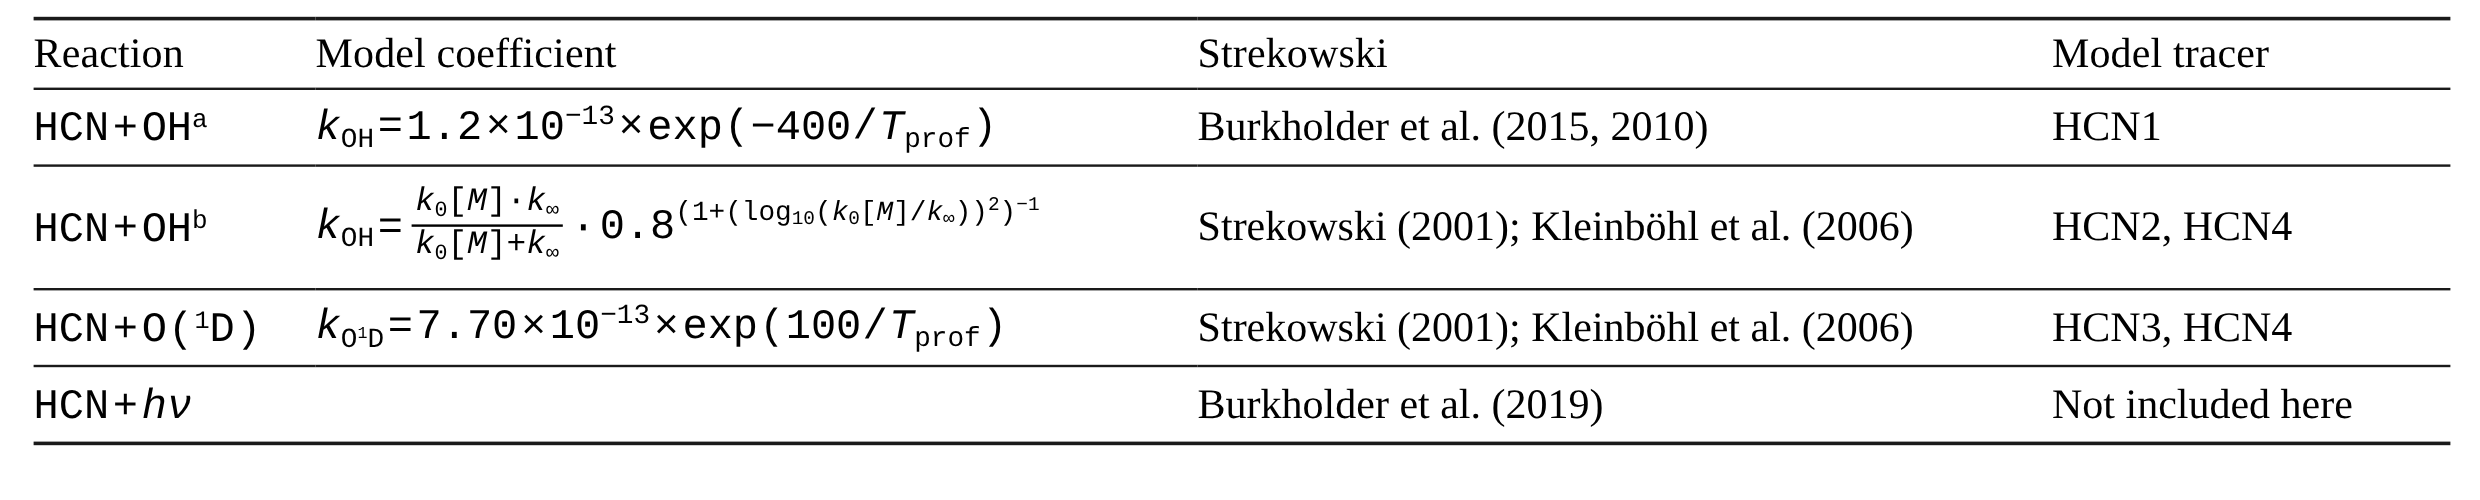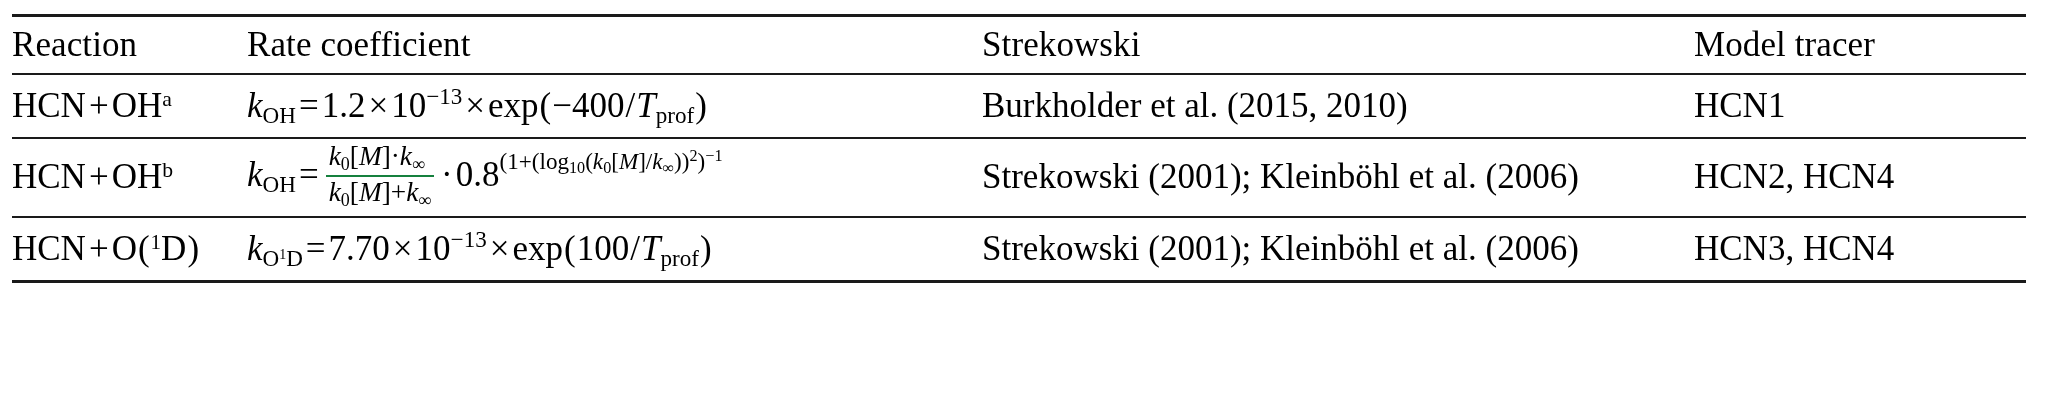--- a/index.html
+++ b/index.html
@@ -10,21 +10,21 @@
   body {
     width: 2067px;
     height: 417px;
     font-family: "Liberation Serif", "DejaVu Serif", serif;
     color: #000000;
     overflow: hidden;
   }
 
   .table-wrap {
     position: absolute;
-    left: 12px;
+    left: 28px;
     top: 14px;
     width: 2014px;
   }
 
   table.sci-table {
     border-collapse: collapse;
     width: 2014px;
     table-layout: fixed;
   }
 
@@ -59,21 +59,21 @@
     line-height: 1.15;
   }
 
   .cell-pad-reaction  { padding-left: 6px; }
   .cell-pad-rate      { padding-left: 6px; }
   .cell-pad-reference { padding-left: 6px; }
   .cell-pad-tracer    { padding-left: 6px; margin-left: 36px; }
 
   
   .math {
-    font-family: Liberation Serif, serif;
+    font-family: Liberation Mono, monospace;
     font-size: 35px;
     white-space: nowrap;
     display: inline-block;
     line-height: 1;
   }
   .mi { font-style: italic; }
   .mn { font-style: normal; }
   .mo { font-style: normal; padding: 0 3px; }
   .tight { padding: 0 1px; }
 
@@ -98,26 +98,26 @@
     font-style: normal;
   }
 
   
   .frac {
     display: inline-block;
     vertical-align: middle;
     text-align: left;
     font-size: 0.78em;
     line-height: 1.08;
-    margin: 4px 4px;
+    margin: 16px 4px;
     position: relative;
     top: -1px;
   }
   .frac .num { display: block; padding: 0 3px 1px 3px; }
-  .frac .den { display: block; padding: 1px 3px 0 3px; border-top: 2px solid #15803d; }
+  .frac .den { display: block; padding: 1px 3px 0 3px; border-top: 2px solid #000000; }
 
   
   .bigexp {
     font-size: 0.66em;
     vertical-align: 0.70em;
     font-style: normal;
     white-space: nowrap;
     margin-top: 15px;
   }
   .bigexp .mi { font-style: italic; }
@@ -135,21 +135,21 @@
     <colgroup>
       <col class="c-reaction">
       <col class="c-rate">
       <col class="c-reference">
       <col class="c-tracer">
     </colgroup>
 
     <thead>
       <tr class="hdr-row rule-top">
         <th class="cell-pad-reaction">Reaction</th>
-        <th class="cell-pad-rate">Rate coefficient</th>
+        <th class="cell-pad-rate">Model coefficient</th>
         <th class="cell-pad-reference">Strekowski</th>
         <th class="cell-pad-tracer">Model tracer</th>
       </tr>
     </thead>
 
     <tbody>
 
       <tr class="body-row rule-mid">
         <td class="cell-pad-reaction">
           <span class="math nowrap"><span class="mn">HCN</span><span class="mo">+</span><span class="mn">OH</span><sup class="foot">a</sup></span>
@@ -188,17 +188,31 @@
           <span class="math nowrap"><span class="mi">k</span><sub class="sb"><span>O</span><sup class="sp-small">1</sup><span>D</span></sub><span class="mo">=</span><span class="mn">7.70</span><span class="mo">×</span><span class="mn">10</span><sup class="sp">−13</sup><span class="mo">×</span><span class="mn">exp</span><span class="mn tight">(</span><span class="mn">100</span><span class="mn tight">/</span><span class="mi">T</span><sub class="sb">prof</sub><span class="mn tight">)</span></span>
         </td>
         <td class="cell-pad-reference">
           <span class="txt">Strekowski (2001); Kleinböhl et al. (2006)</span>
         </td>
         <td class="cell-pad-tracer">
           <span class="txt">HCN3, HCN4</span>
         </td>
       </tr>
 
+      <tr class="body-row rule-mid">
+        <td class="cell-pad-reaction">
+          <span class="math nowrap"><span class="mn">HCN</span><span class="mo">+</span><span class="mi">h</span><span class="mi">ν</span></span>
+        </td>
+        <td class="cell-pad-rate">
+          <span class="txt"></span>
+        </td>
+        <td class="cell-pad-reference">
+          <span class="txt">Burkholder et al. (2019)</span>
+        </td>
+        <td class="cell-pad-tracer">
+          <span class="txt">Not included here</span>
+        </td>
+      </tr>
 
     </tbody>
   </table>
   <div class="rule-bot"></div>
 </div>
 
 </body></html>

